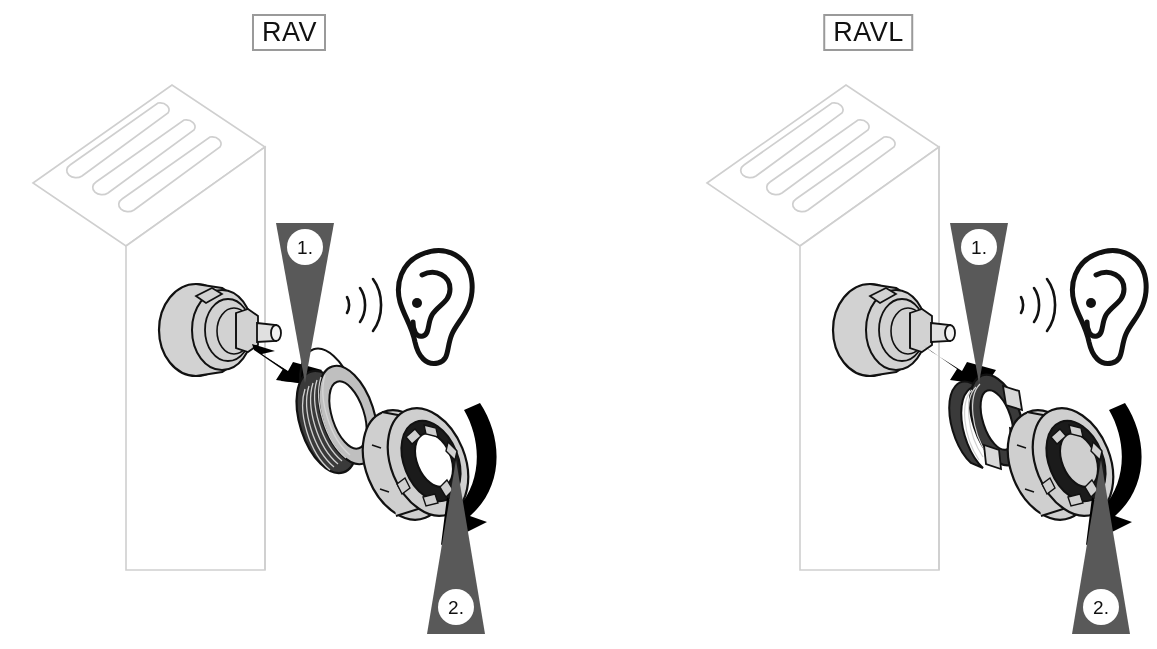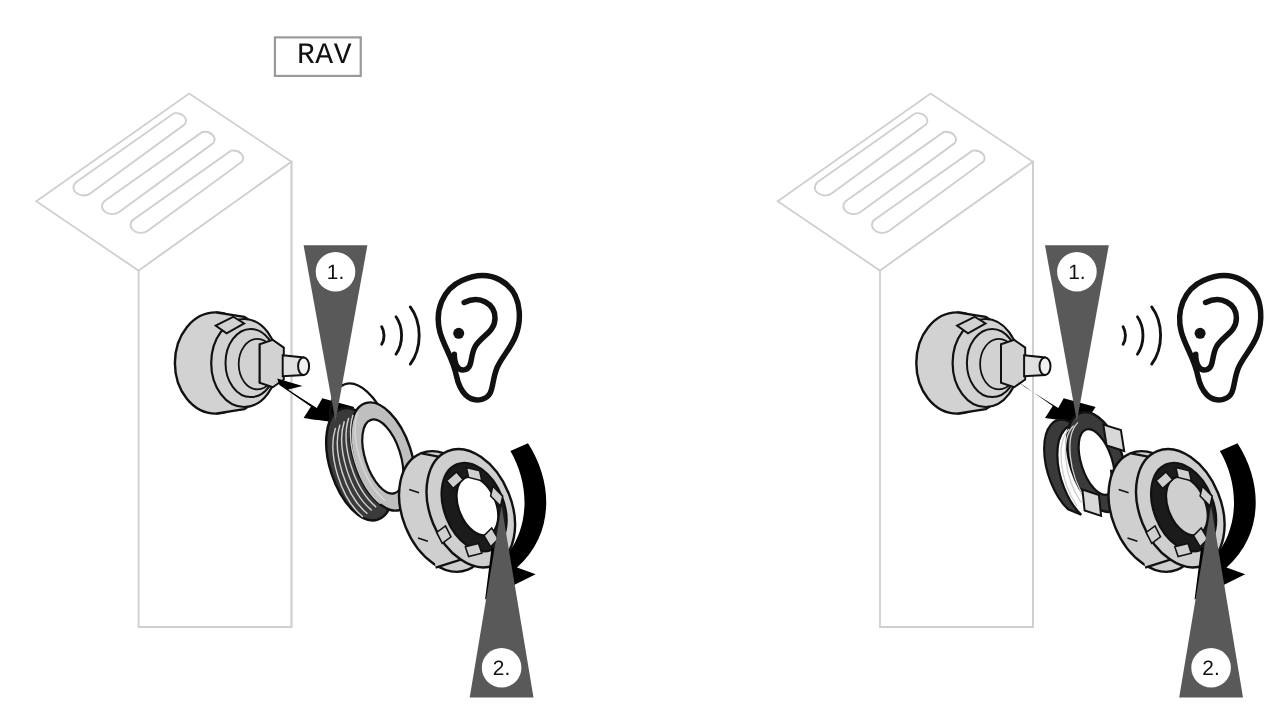--- a/index.html
+++ b/index.html
@@ -24,32 +24,31 @@
     position: absolute;
     top: 0;
     width: 578px;
     height: 649px;
   }
   .panel-left  { left: 0; }
   .panel-right { left: 579px; }
 
   .panel-label {
     position: absolute;
-    top: 33px;
+    top: 14px;
     left: 50%;
     transform: translateX(-50%);
     border: 2px solid #9a9a9a;
     background: #ffffff;
-    padding: 2px 7px 3px 19px;
+    padding: 2px 7px 3px 8px;
     font-size: 27px;
     line-height: 1.05;
     letter-spacing: 0.5px;
     color: #111111;
     white-space: nowrap;
-    font-family: Liberation Mono, monospace;
   }
   .scene {
     position: absolute;
     top: 0;
     left: 0;
     width: 578px;
     height: 649px;
   }
   .step-num {
     font-size: 19px;
@@ -185,20 +184,21 @@
                  C 427 324 430 334 423 336
                  C 416 338 413 330 413 322" fill="none" stroke="#111111" stroke-width="5" stroke-linecap="round"></path>
         <circle cx="417" cy="303" r="5" fill="#111111"></circle>
       </g>
 
     </svg>
   </div>
 
   <div class="panel panel-right">
 
+    <div class="panel-label">RAVL</div>
 
     <svg class="scene" viewBox="0 0 578 649">
 
       <g>
         <path d="M 128 183 L 267 85 L 360 147 L 221 246 Z" fill="#ffffff" stroke="#cfcfcf" stroke-width="1.6"></path>
         <path d="M 221 246 L 221 570 L 360 570 L 360 147 Z" fill="#ffffff" stroke="#cfcfcf" stroke-width="1.6"></path>
         <path d="M 360 147 L 360 570" fill="none" stroke="#cfcfcf" stroke-width="1.6"></path>
         <g fill="none" stroke="#cfcfcf" stroke-width="1.7" stroke-linecap="round">
           <path d="M 165 165 L 253 103 A 9 7 0 0 1 263 113 L 177 176 A 9 7 0 0 1 165 165 Z"></path>
           <path d="M 191 182 L 279 120 A 9 7 0 0 1 289 130 L 203 193 A 9 7 0 0 1 191 182 Z"></path>

